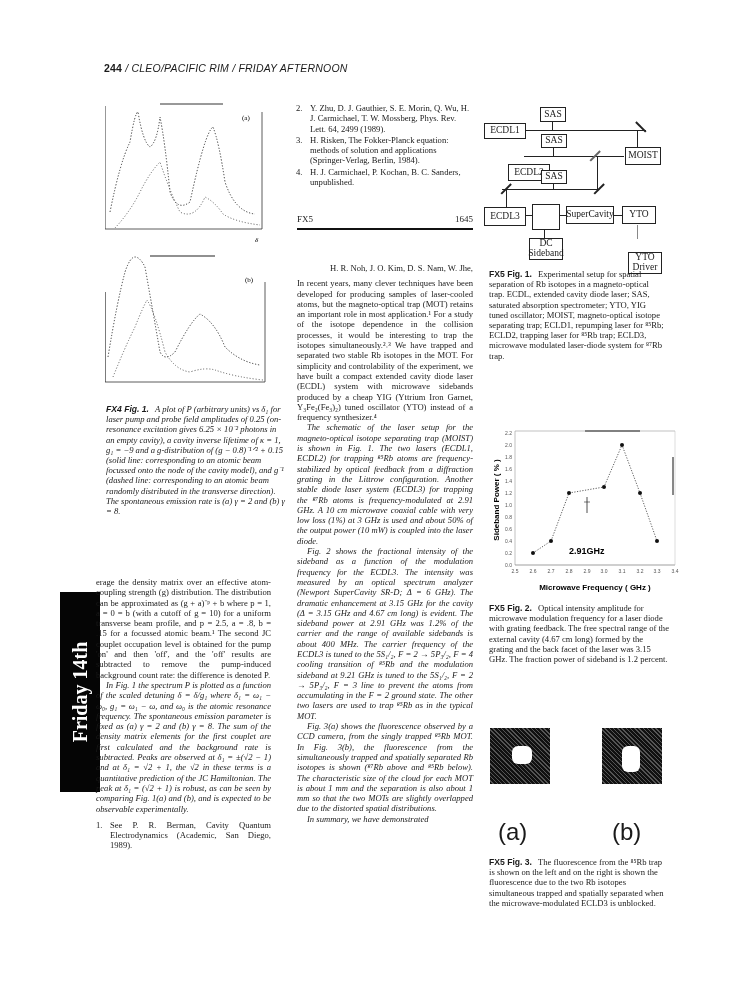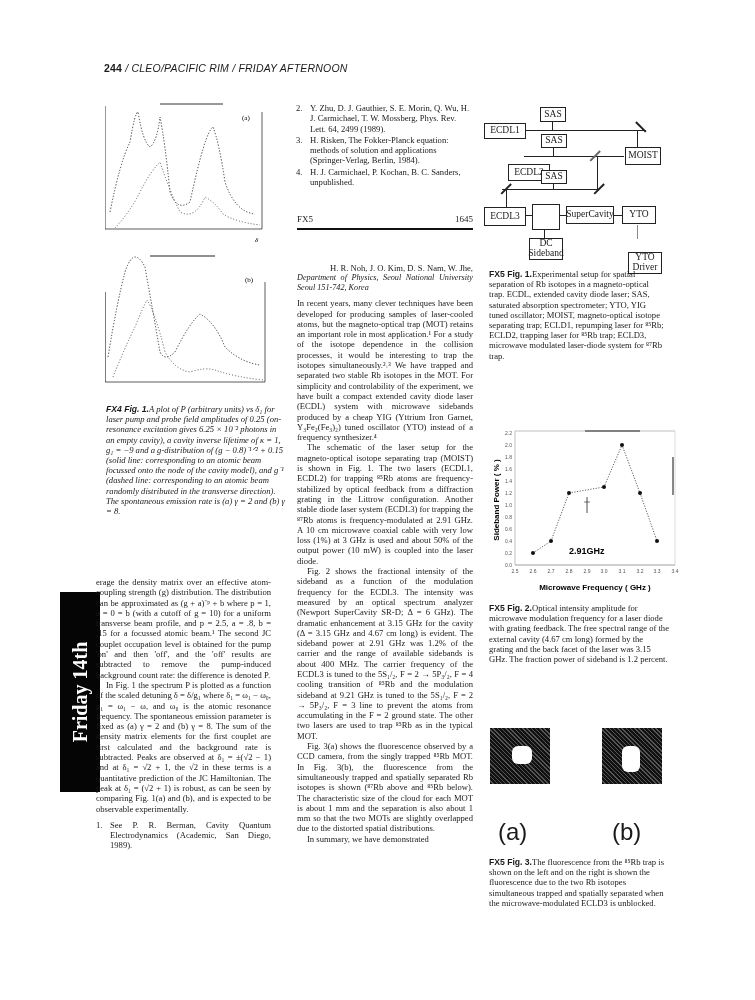--- a/index.html
+++ b/index.html
@@ -3,23 +3,23 @@
 <meta charset="utf-8">
 <style>
   html,body{margin:0;padding:0;background:#fff;}
   body{width:755px;height:1000px;position:relative;overflow:hidden;font-family:"Liberation Serif",serif;color:#1a1a1a;}
   .abs{position:absolute;}
   .running-head{left:104px;top:62px;font-size:10.5px;letter-spacing:0.2px;font-family:Liberation Sans, sans-serif;}
   .running-head b{font-weight:bold;}
   .running-head i{font-style:italic;}
   .col{font-size:8.6px;line-height:10.3px;text-align:justify;}
   .col p{margin:0;}
-  .indent{text-indent:10px;}
+  .indent{text-indent:10px;font-style:italic;}
   .caption{font-size:8.6px;line-height:10.2px;}
-  .caption .lbl{font-family:"Liberation Sans",sans-serif;font-weight:bold;}
+  .caption .lbl{font-family:"Liberation Sans",sans-serif;font-weight:bold;margin-right:6px;}
   .ref{display:flex;font-size:8.6px;line-height:10.3px;margin-bottom:1px;}
   .ref .n{width:14px;flex:none;}
   .affil{font-style:italic;font-size:8.2px;line-height:10px;}
   .side-tab{left:60px;top:592px;width:40px;height:200px;background:#050505;}
   .side-tab span{position:absolute;left:20px;top:100px;transform:translate(-50%,-50%) rotate(-90deg);color:#fff;font-size:20px;font-weight:bold;white-space:nowrap;font-family:"Liberation Serif",serif;}
   .sec-head{font-family:"Liberation Sans",sans-serif;font-size:9px;}
   .rule{height:1.5px;background:#111;}
   .title{font-family:"Liberation Sans",sans-serif;font-size:9.3px;line-height:11px;}
   .box{position:absolute;border:1px solid #222;font-size:9.5px;text-align:center;background:#fff;line-height:1.05;display:flex;align-items:center;justify-content:center;}
   .dline{position:absolute;background:#222;}
@@ -99,21 +99,20 @@
 <div class="abs" style="left:297px;top:214px;width:176px;">
   <div style="display:flex;justify-content:space-between;font-family:Liberation Serif, serif;" class="sec-head">
     <span>FX5</span>
     <span>1645</span>
   </div>
   <div class="rule" style="margin-top:4px;"></div>
 </div>
 
 <div class="abs col" style="left:297px;top:263px;width:176px;">
   <p style="text-align:right;">H. R. Noh, J. O. Kim, D. S. Nam, W. Jhe,</p>
-  <p class="affil">Department of Physics, Seoul National University Seoul 151-742, Korea</p>
   <p style="margin-top:5px;">In recent years, many clever techniques have been developed for producing samples of laser-cooled atoms, but the magneto-optical trap (MOT) retains an important role in most application.¹ For a study of the isotope dependence in the collision processes, it would be interesting to trap the isotopes simultaneously.²˒³ We have trapped and separated two stable Rb isotopes in the MOT. For simplicity and controlability of the experiment, we have built a compact extended cavity diode laser (ECDL) system with microwave sidebands produced by a cheap YIG (Yttrium Iron Garnet, Y₃Fe₂(Fe₃)₂) tuned oscillator (YTO) instead of a frequency synthesizer.⁴</p>
   <p class="indent">The schematic of the laser setup for the magneto-optical isotope separating trap (MOIST) is shown in Fig. 1. The two lasers (ECDL1, ECDL2) for trapping ⁸⁵Rb atoms are frequency-stabilized by optical feedback from a diffraction grating in the Littrow configuration. Another stable diode laser system (ECDL3) for trapping the ⁸⁷Rb atoms is frequency-modulated at 2.91 GHz. A 10 cm microwave coaxial cable with very low loss (1%) at 3 GHz is used and about 50% of the output power (10 mW) is coupled into the laser diode.</p>
   <p class="indent">Fig. 2 shows the fractional intensity of the sideband as a function of the modulation frequency for the ECDL3. The intensity was measured by an optical spectrum analyzer (Newport SuperCavity SR-D; Δ = 6 GHz). The dramatic enhancement at 3.15 GHz for the cavity (Δ = 3.15 GHz and 4.67 cm long) is evident. The sideband power at 2.91 GHz was 1.2% of the carrier and the range of available sidebands is about 400 MHz. The carrier frequency of the ECDL3 is tuned to the 5S₁/₂, F = 2 → 5P₃/₂, F = 4 cooling transition of ⁸⁵Rb and the modulation sideband at 9.21 GHz is tuned to the 5S₁/₂, F = 2 → 5P₃/₂, F = 3 line to prevent the atoms from accumulating in the F = 2 ground state. The other two lasers are used to trap ⁸⁵Rb as in the typical MOT.</p>
   <p class="indent">Fig. 3(a) shows the fluorescence observed by a CCD camera, from the singly trapped ⁸⁵Rb MOT. In Fig. 3(b), the fluorescence from the simultaneously trapped and spatially separated Rb isotopes is shown (⁸⁷Rb above and ⁸⁵Rb below). The characteristic size of the cloud for each MOT is about 1 mm and the separation is also about 1 mm so that the two MOTs are slightly overlapped due to the distorted spatial distributions.</p>
   <p class="indent">In summary, we have demonstrated</p>
 </div>
 
 <div class="abs" style="left:484px;top:100px;width:230px;height:160px;">
 
   <div class="dline" style="left:40px;top:30px;width:122px;height:1px;"></div>

